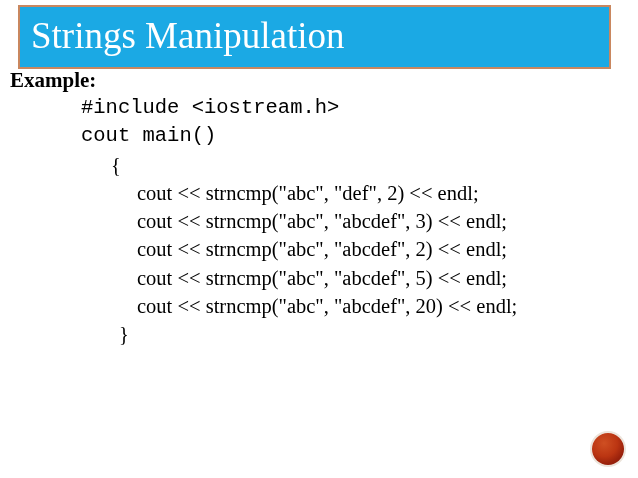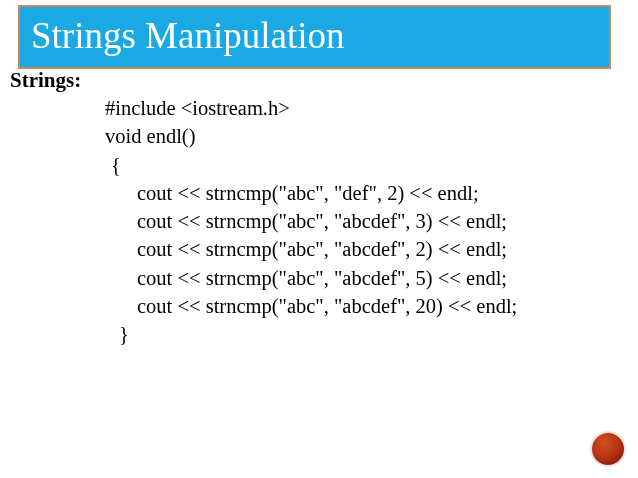--- a/index.html
+++ b/index.html
@@ -49,21 +49,21 @@
     left: 0;
     top: 94px;
     width: 638px;
     color: var(--body-text, #000000);
   }
   .code-line {
     font-size: 20.5px;
     line-height: 28.3px;
     white-space: pre;
   }
-  .indent-a { padding-left: 105px; }  
+  .indent-a { padding-left: 81px; font-family: Liberation Mono, monospace; }  
   .indent-open { padding-left: 111px; }  
   .indent-b { padding-left: 137px; }  
   .indent-close { padding-left: 119px; }  
   .logo {
     position: absolute;
     left: 592px;
     top: 433px;
     width: 32px;
     height: 32px;
     border-radius: 50%;
@@ -74,25 +74,25 @@
 </style>
 </head>
 <body>
 
 <div class="slide">
 
   <header class="title-bar">
     <h1>Strings Manipulation</h1>
   </header>
 
-  <div class="example-label">Strings:</div>
+  <div class="example-label">Example:</div>
 
   <div class="code">
     <div class="code-line indent-a">#include &lt;iostream.h&gt;</div>
-    <div class="code-line indent-a">void endl()</div>
+    <div class="code-line indent-a">cout main()</div>
     <div class="code-line indent-open">{</div>
     <div class="code-line indent-b">cout &lt;&lt; strncmp("abc", "def", 2) &lt;&lt; endl;</div>
     <div class="code-line indent-b">cout &lt;&lt; strncmp("abc", "abcdef", 3) &lt;&lt; endl;</div>
     <div class="code-line indent-b">cout &lt;&lt; strncmp("abc", "abcdef", 2) &lt;&lt; endl;</div>
     <div class="code-line indent-b">cout &lt;&lt; strncmp("abc", "abcdef", 5) &lt;&lt; endl;</div>
     <div class="code-line indent-b">cout &lt;&lt; strncmp("abc", "abcdef", 20) &lt;&lt; endl;</div>
     <div class="code-line indent-close">}</div>
   </div>
 
   <div class="logo"></div>

